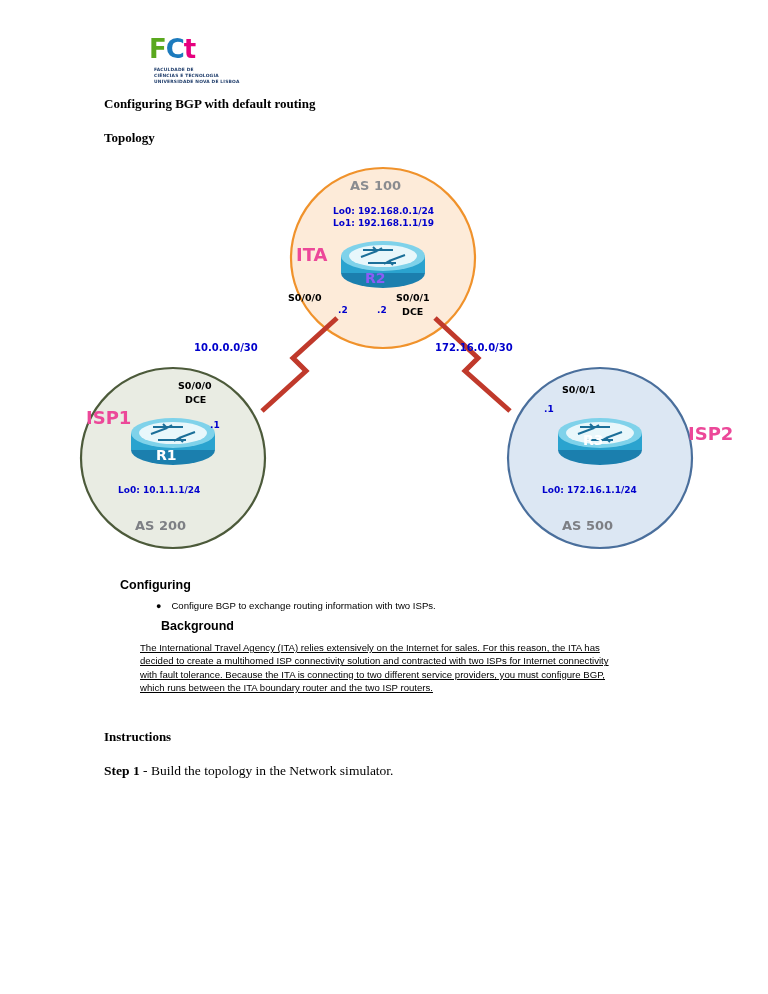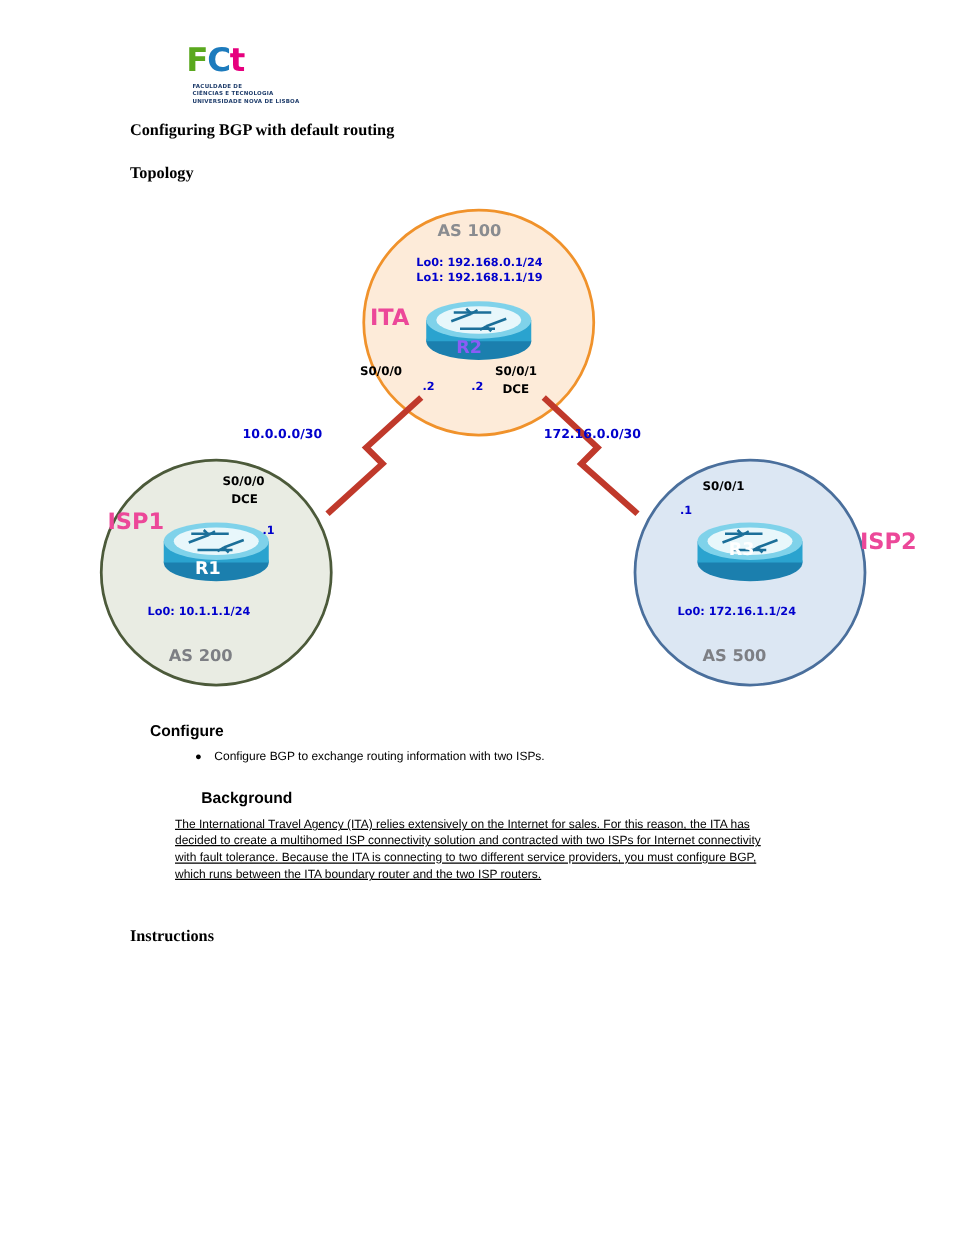--- a/index.html
+++ b/index.html
@@ -257,25 +257,30 @@
     <div class="lbl lbl-as" style="left:85px; top:360px;">AS 200</div>
 
     <div class="lbl lbl-black" style="left:512px; top:226px;">S0/0/1</div>
     <div class="lbl lbl-blue" style="left:494px; top:246px;">.1</div>
     <div class="lbl lbl-rname" style="left:598px; top:265px;margin-left:40px;">ISP2</div>
     <div class="lbl" style="left:533px; top:274px; font-size:14px; color:#ffffff;">R3</div>
     <div class="lbl lbl-blue" style="left:492px; top:327px;">Lo0: 172.16.1.1/24</div>
     <div class="lbl lbl-as" style="left:512px; top:360px;">AS 500</div>
   </div>
 
-  <div class="section-head">Configure</div>
+  <div class="section-head">Configuring</div>
   <div class="bullet-row">
     <span class="bullet-dot">●</span>
     <span>Configure BGP to exchange routing information with two ISPs.</span>
   </div>
 
-  <div class="section-head" style="margin-top:20px;padding-left:41px;">Background</div>
+  <div class="section-head" style="margin-top:8px;padding-left:41px;">Background</div>
   <div class="para">The International Travel Agency (ITA) relies extensively on the Internet for sales. For this reason, the ITA has decided to create a multihomed ISP connectivity solution and contracted with two ISPs for Internet connectivity with fault tolerance. Because the ITA is connecting to two different service providers, you must configure BGP, which runs between the ITA boundary router and the two ISP routers.</div>
   <div class="para clipped">&nbsp;</div>
 
   <div class="instr-title">Instructions</div>
+  <div class="step-line">
+    <b>Step 1</b>
+    <span>-</span>
+    <span>Build the topology in the Network simulator.</span>
+  </div>
 
 </div>
 
 </body></html>

